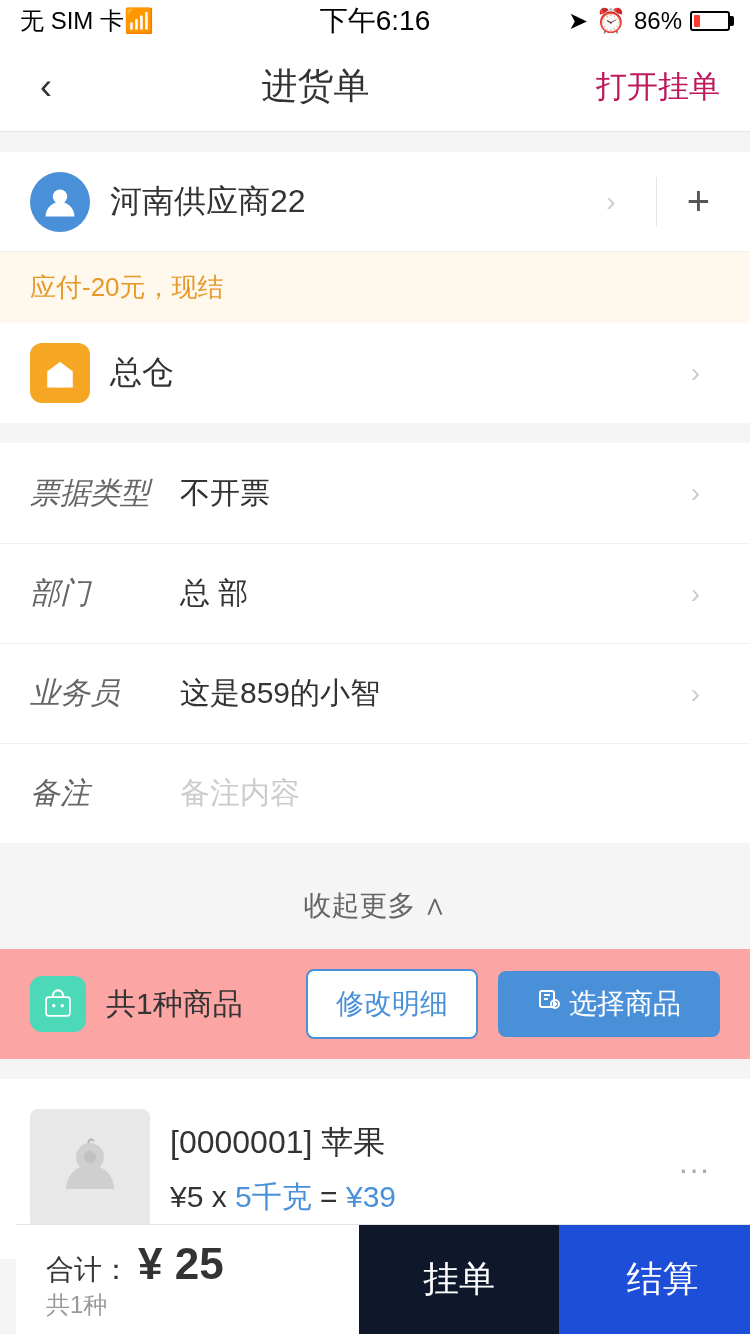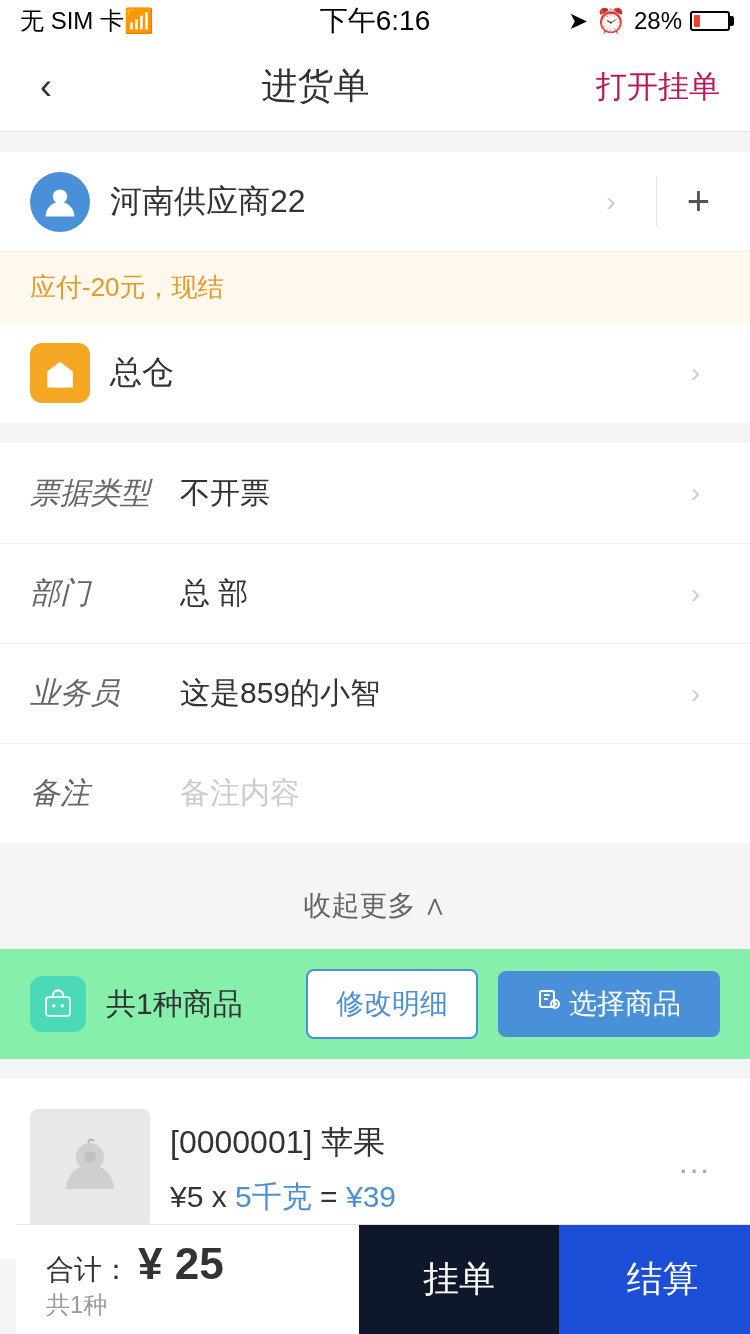--- a/index.html
+++ b/index.html
@@ -218,21 +218,21 @@
       background: #f5f5f5;
       text-align: center;
       padding: 24px;
       font-size: 28px;
       color: #666;
       cursor: pointer;
     }
 
     
     .product-header {
-      background: #86efac;
+      background: #fca5a5;
       display: flex;
       align-items: center;
       padding: 20px 30px;
       gap: 20px;
     }
     .product-count-icon {
       width: 56px;
       height: 56px;
       border-radius: 12px;
       background: #4cd9b8;
@@ -384,21 +384,21 @@
 
 <div class="status-bar">
   <div class="status-bar-left">
     <span>无 SIM 卡</span>
     <span>📶</span>
   </div>
   <div class="status-bar-center">下午6:16</div>
   <div class="status-bar-right">
     <span>➤</span>
     <span>⏰</span>
-    <span>28%</span>
+    <span>86%</span>
     <div class="battery-icon">
       <div class="battery-fill"></div>
     </div>
   </div>
 </div>
 
 <div class="nav-bar section">
   <span class="nav-back">‹</span>
   <span class="nav-title">进货单</span>
   <span class="nav-action">打开挂单</span>

